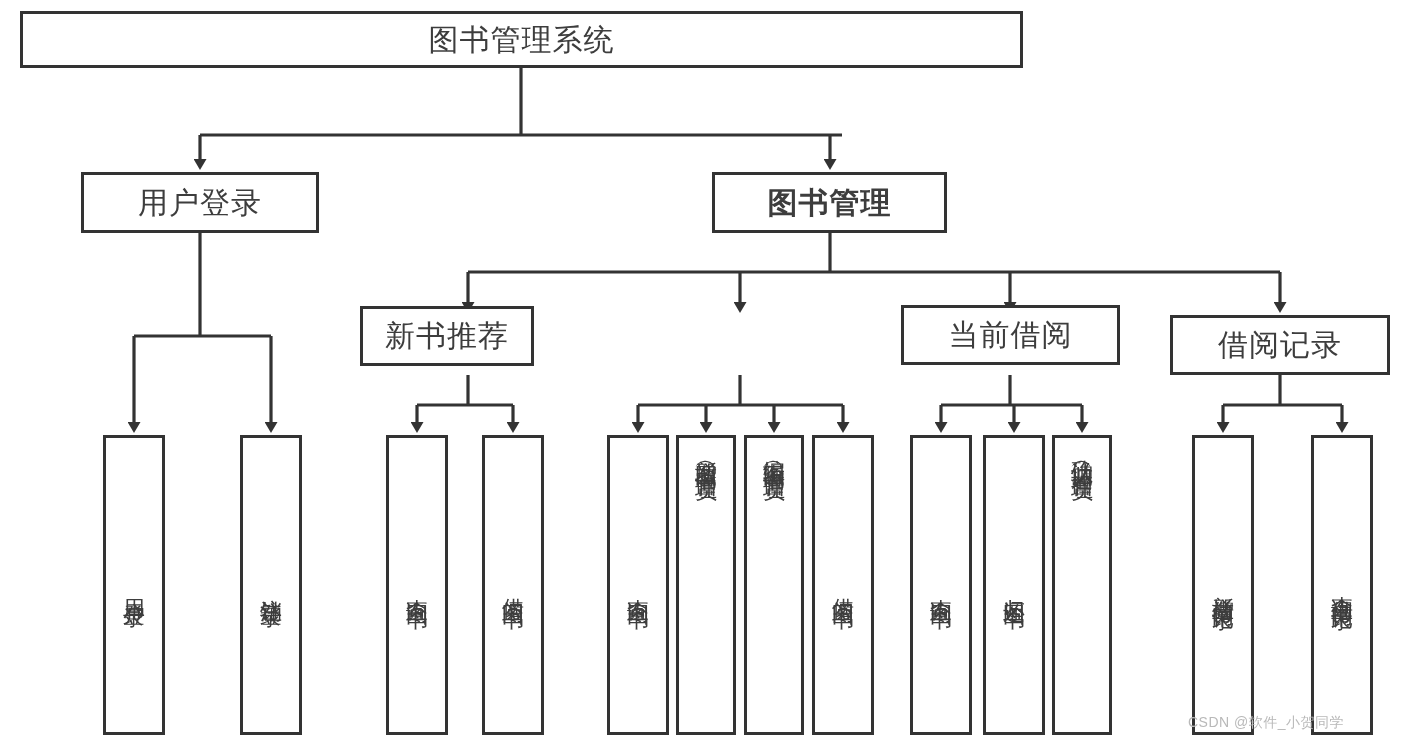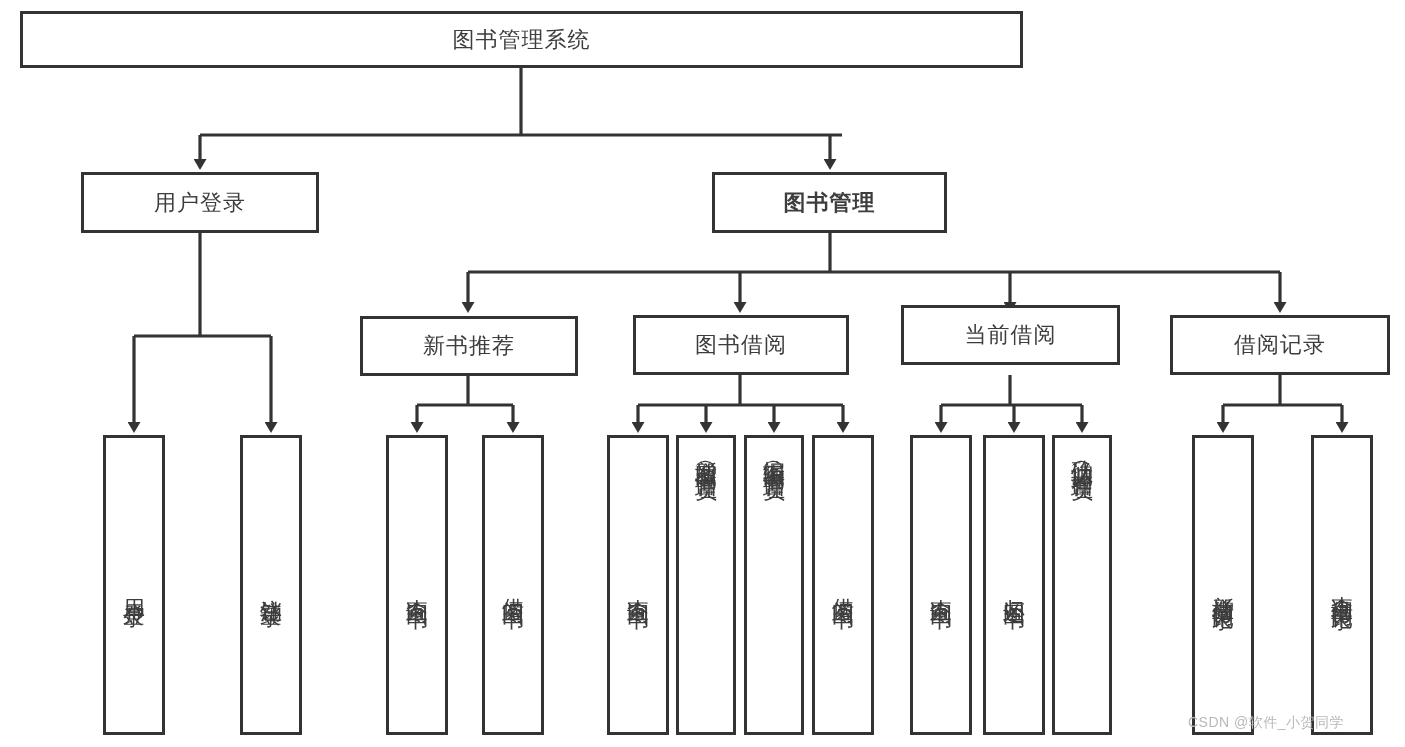--- a/index.html
+++ b/index.html
@@ -29,21 +29,21 @@
     position: absolute;
     box-sizing: border-box;
     border: 3px solid #333333;
     background: #ffffff;
     display: flex;
     align-items: center;
     justify-content: center;
     color: #3d3d3d;
   }
   .node .label {
-    font-size: 22px;
+    font-size: 30px;
     line-height: 1.25;
     letter-spacing: 1px;
     white-space: nowrap;
     color: #3d3d3d;
   }
   
   .node.vertical {
     align-items: flex-start;
     padding-top: 4px;
   }
@@ -127,25 +127,22 @@
     <span class="label">图书管理系统</span>
   </div>
 
   <div class="node" style="left: 81px; top: 172px; width: 238px; height: 61px;">
     <span class="label">用户登录</span>
   </div>
   <div class="node" style="left: 712px; top: 172px; width: 235px; height: 61px; font-weight: bold;">
     <span class="label">图书管理</span>
   </div>
 
-  <div class="node" style="left: 360px; top: 316px; width: 218px; height: 60px;">
+  <div class="node" style="left: 360px; top: 306px; width: 174px; height: 60px;">
     <span class="label">新书推荐</span>
-  </div>
-  <div class="node" style="left: 633px; top: 315px; width: 216px; height: 60px;">
-    <span class="label">图书借阅</span>
   </div>
   <div class="node" style="left: 901px; top: 305px; width: 219px; height: 60px; font-family: Liberation Serif, serif;">
     <span class="label">当前借阅</span>
   </div>
   <div class="node" style="left: 1170px; top: 315px; width: 220px; height: 60px;">
     <span class="label">借阅记录</span>
   </div>
 
   <div class="node vertical centered" style="left: 103px; top: 435px; width: 62px; height: 300px;">
     <span class="label">用户登录</span>

